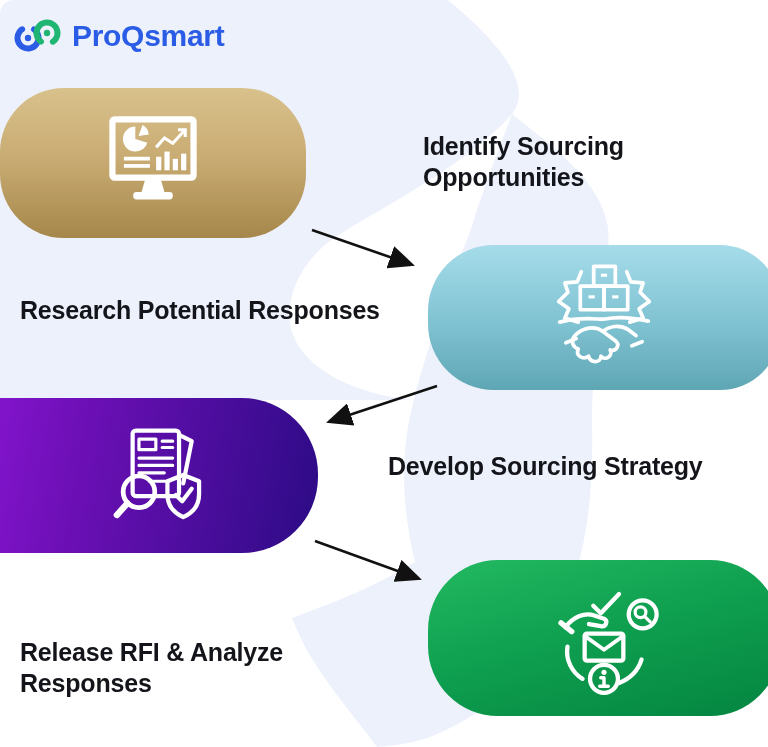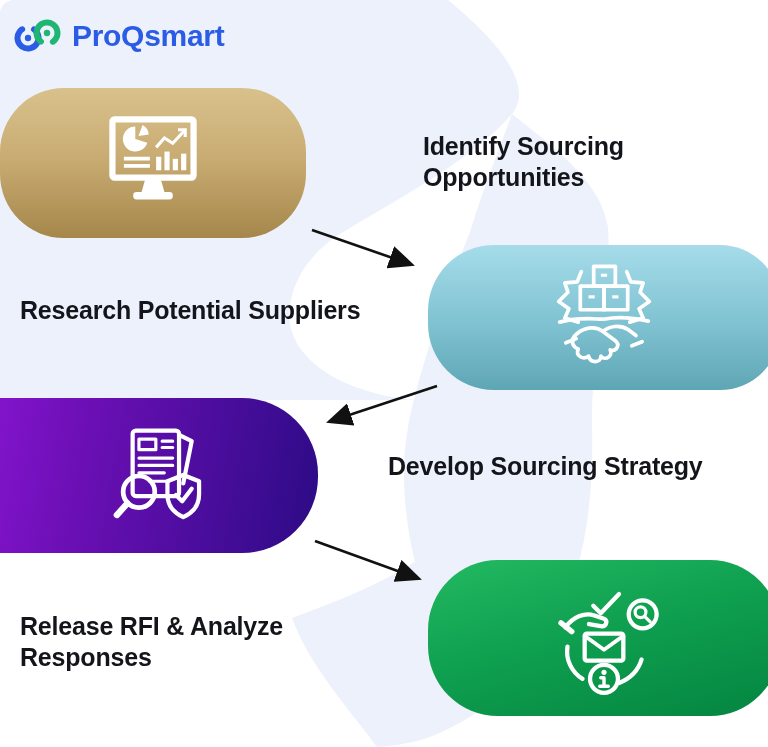--- a/index.html
+++ b/index.html
@@ -45,21 +45,21 @@
   .icon-wrap{display:flex;align-items:center;justify-content:center;}
   
   .step-label{
     position:absolute;z-index:3;
     font-size:25px;line-height:1.24;font-weight:700;
     color:#14151a;letter-spacing:-0.2px;
   }
   .label-1{left:382px;top:131px;width:235px;margin-left:41px;}
   .label-2{left:20px;top:295px;width:400px;}
   .label-3{left:388px;top:451px;width:380px;}
-  .label-4{left:20px;top:611px;width:295px;}
+  .label-4{left:20px;top:637px;width:295px;}
   
   .arrows{position:absolute;inset:0;z-index:4;pointer-events:none;}
 </style>
 </head>
 <body>
 
 <div class="canvas">
 
   <svg class="bg-layer" width="768" height="747" viewBox="0 0 768 747" aria-hidden="true">
     <path fill="#ecf1fb" d="M0,0 L448,0 C515,55 530,92 512,114
@@ -135,21 +135,21 @@
           <path d="M22,56 C45,50 60,54 66,53 C80,50 95,52 108,55"></path>
 
           <path d="M36,70 C44,61 56,59 64,65 L76,74 C81,78 77,85 71,83 C74,89 66,94 62,89 C62,96 52,96 50,89 C45,93 37,89 40,82 C34,80 33,74 36,70 Z"></path>
           <path d="M64,65 C70,60 80,58 88,63 L96,69"></path>
           <path d="M28,76 L38,72"></path>
           <path d="M102,75 L92,79"></path>
         </g>
       </svg>
     </div>
   </div>
-  <div class="step-label label-2">Research Potential Suppliers</div>
+  <div class="step-label label-2">Research Potential Responses</div>
 
   <div class="card card-purple">
     <div class="icon-wrap">
       <svg width="116" height="108" viewBox="0 0 110 102" aria-hidden="true">
         <g fill="none" stroke="#ffffff" stroke-width="4" stroke-linejoin="round" stroke-linecap="round">
 
           <path d="M74,12 L86,18 L78,58"></path>
 
           <rect x="30" y="8" width="44" height="62" rx="3"></rect>
           <rect x="36" y="16" width="16" height="10" stroke-width="3"></rect>

